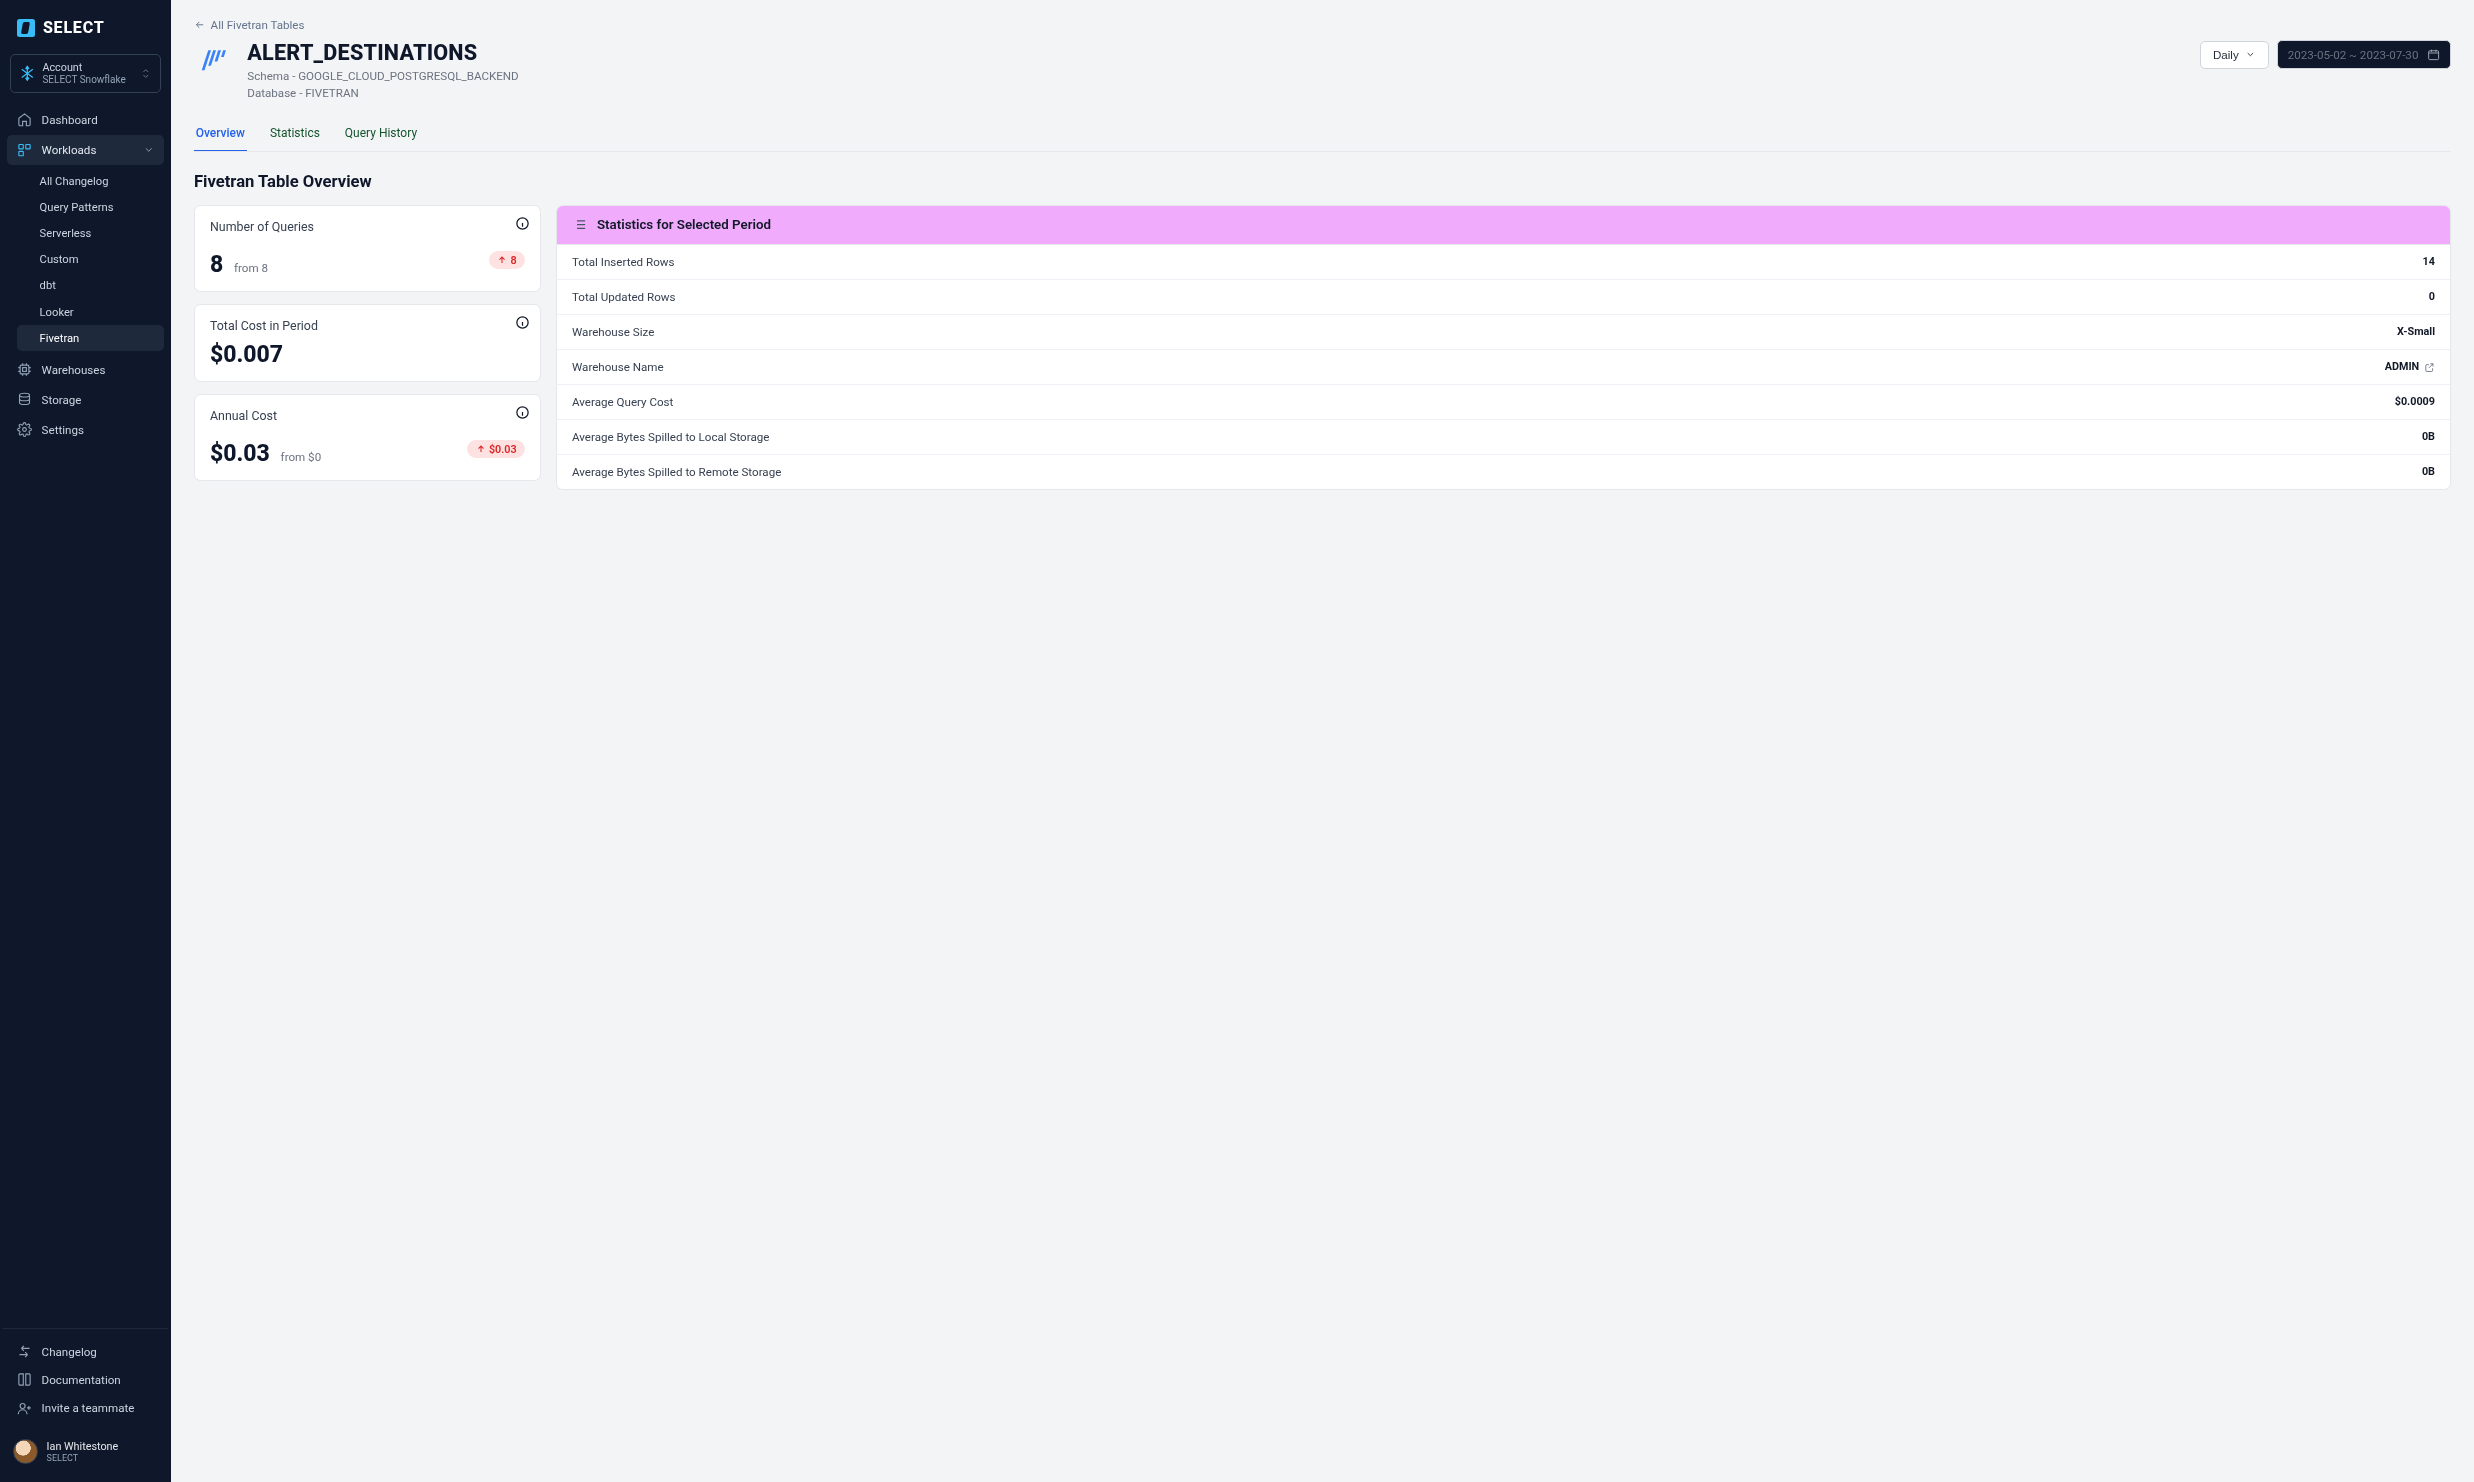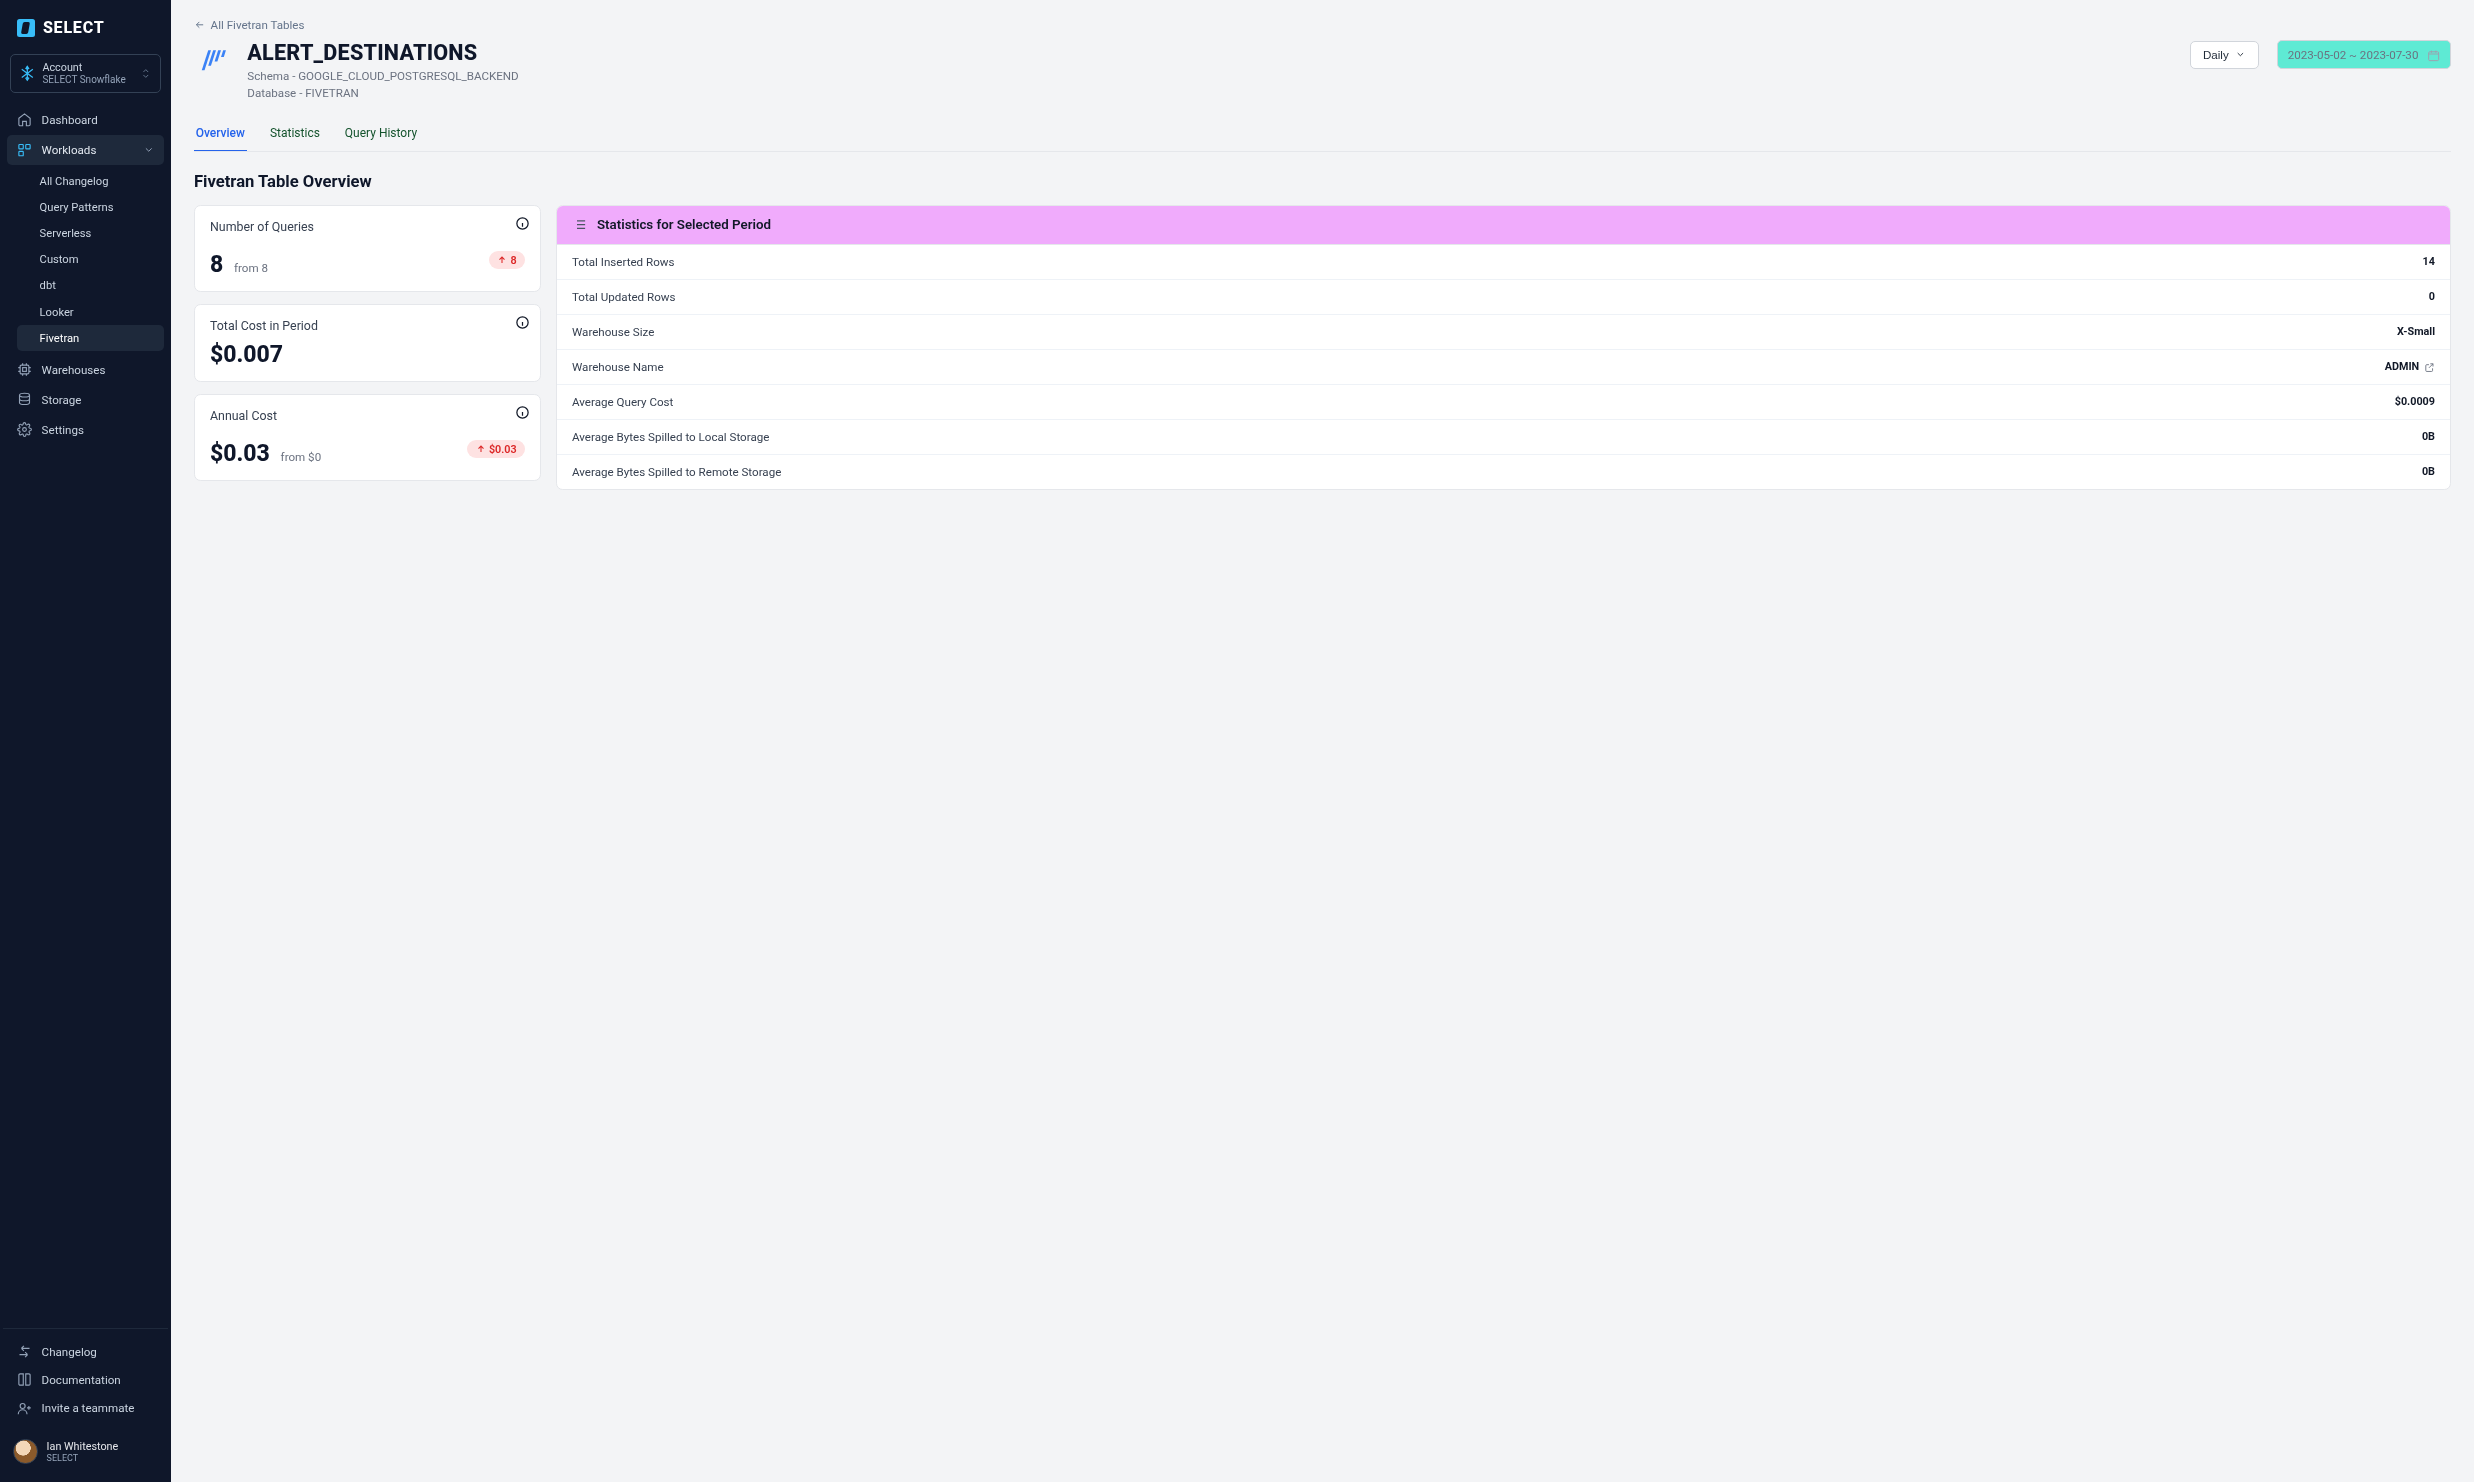--- a/index.html
+++ b/index.html
@@ -43,23 +43,23 @@
   
   .main { flex:1; padding: 18px 23px; overflow:auto;}
   .back-link { display:flex; align-items:center; gap:5px; color:#64748b; font-size:11.6px; cursor:pointer; margin-bottom:8.3px;}
   .header-row { display:flex; align-items:flex-start; justify-content:space-between; }
   .title-block { display:flex; align-items:flex-start; gap:13.3px;}
   .icon-tile { width:40px; height:40px; display:flex; align-items:center; justify-content:center;}
   .icon-tile svg { width:26.6px; height:26.6px; }
   .page-title { font-size:21.6px; font-weight:800; color:#0f172a; letter-spacing:0.2px;}
   .page-sub { font-size:11.6px; color:#6b7280; margin-top:3.3px;}
 
-  .controls { display:flex; gap:18px; align-items:center;}
+  .controls { display:flex; gap:8px; align-items:center;}
   .btn { background:#fff; border:0.8px solid #d1d5db; border-radius:5px; padding:6.6px 11.6px; font-size:11.6px; color:#1f2937; display:flex; align-items:center; gap:6.6px; cursor:pointer;}
-  .date-box { background:#5eead4; border:0.8px solid #d1d5db; border-radius:5px; padding:6.6px 10px; color:#6b7280; font-size:11.6px; display:flex; align-items:flex-end; gap:8.3px; cursor:pointer;}
+  .date-box { background:#0f172a; border:0.8px solid #d1d5db; border-radius:5px; padding:6.6px 10px; color:#6b7280; font-size:11.6px; display:flex; align-items:center; gap:8.3px; cursor:pointer;}
 
   .tabs { display:flex; gap:21.6px; border-bottom:0.8px solid #e5e7eb; margin-top:16.6px;}
   .tab { padding:10px 1.7px; font-size:12px; color:#14532d; cursor:pointer; border-bottom:1.7px solid transparent; }
   .tab.active { color:#2563eb; border-bottom-color:#2563eb; font-weight:500;}
 
   .section-title { font-size:16.6px; font-weight:700; color:#0f172a; margin:20px 0 13.3px 0;}
 
   .overview-grid { display:flex; gap:15px; align-items:flex-start;justify-content:center;}
   .left-col { width: 347px; display:flex; flex-direction:column; gap:11.6px;}
   .card { background:#fff; border:0.8px solid #e5e7eb; border-radius:6.6px; padding:13.3px 15px; position:relative;}

